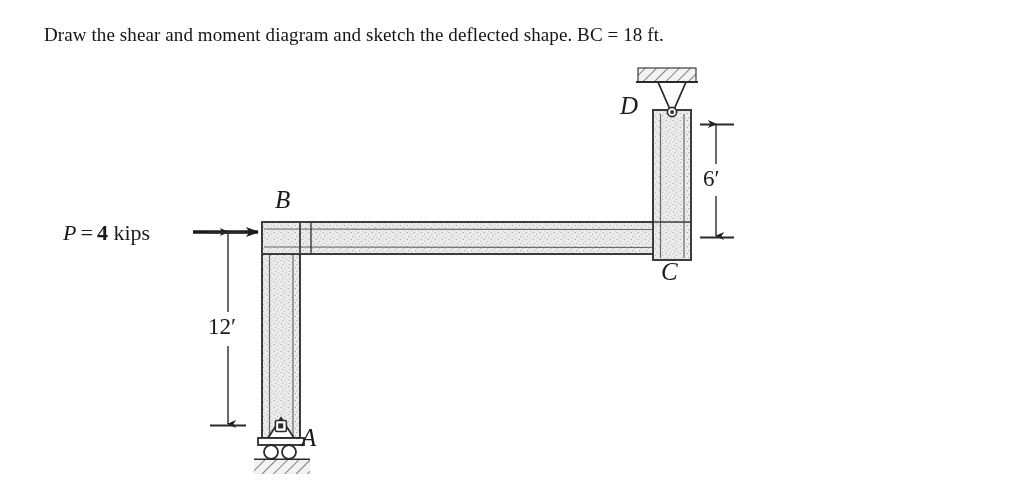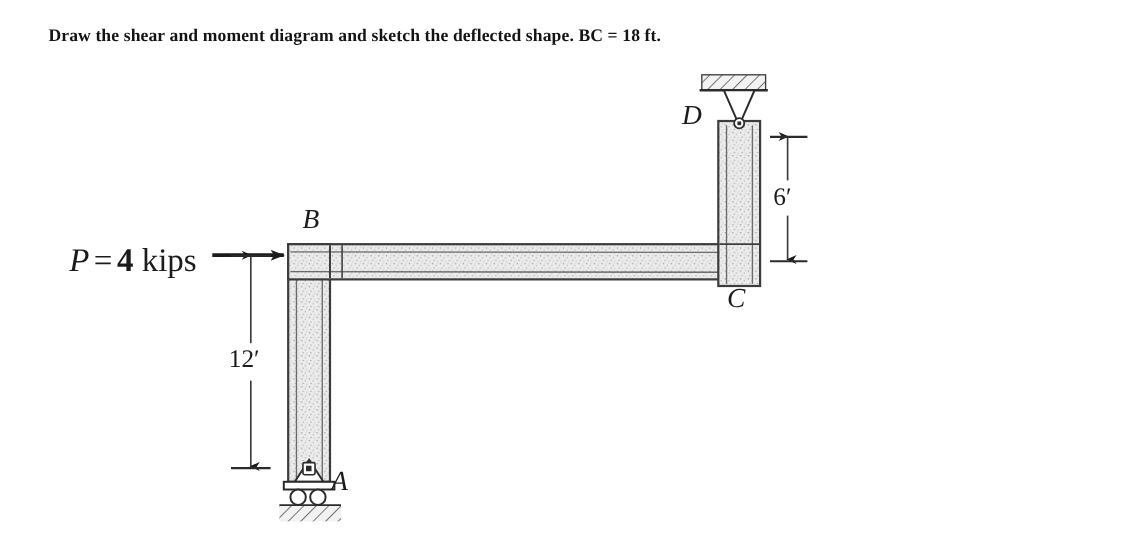--- a/index.html
+++ b/index.html
@@ -13,26 +13,25 @@
     position: relative;
     overflow: hidden;
     font-family: "Liberation Serif", serif;
     color: #1a1a1a;
   }
 
   #problem-statement {
     position: absolute;
     left: 44px;
     top: 24px;
-    font-size: 16px;
+    font-size: 19px;
     font-family: "Liberation Serif", serif;
     color: #141414;
     white-space: nowrap;
     letter-spacing: 0.1px;
-    font-weight: bold;
   }
 
   #figure {
     position: absolute;
     left: 0;
     top: 0;
     width: 1024px;
     height: 504px;
   }
 
@@ -46,21 +45,21 @@
   .dim-lbl {
     position: absolute;
     font-family: "Liberation Serif", serif;
     font-style: normal;
     font-size: 23px;
     color: #1b1b1b;
   }
   .load-lbl {
     position: absolute;
     font-family: "Liberation Serif", serif;
-    font-size: 30px;
+    font-size: 22px;
     color: #1b1b1b;
     white-space: nowrap;
   }
   .load-lbl .italic-p { font-style: italic; }
   .load-lbl .bold-n { font-weight: bold; }
 </style>
 </head>
 <body>
 
 <div id="problem-statement">Draw the shear and moment diagram and sketch the deflected shape. BC = 18 ft.</div>

